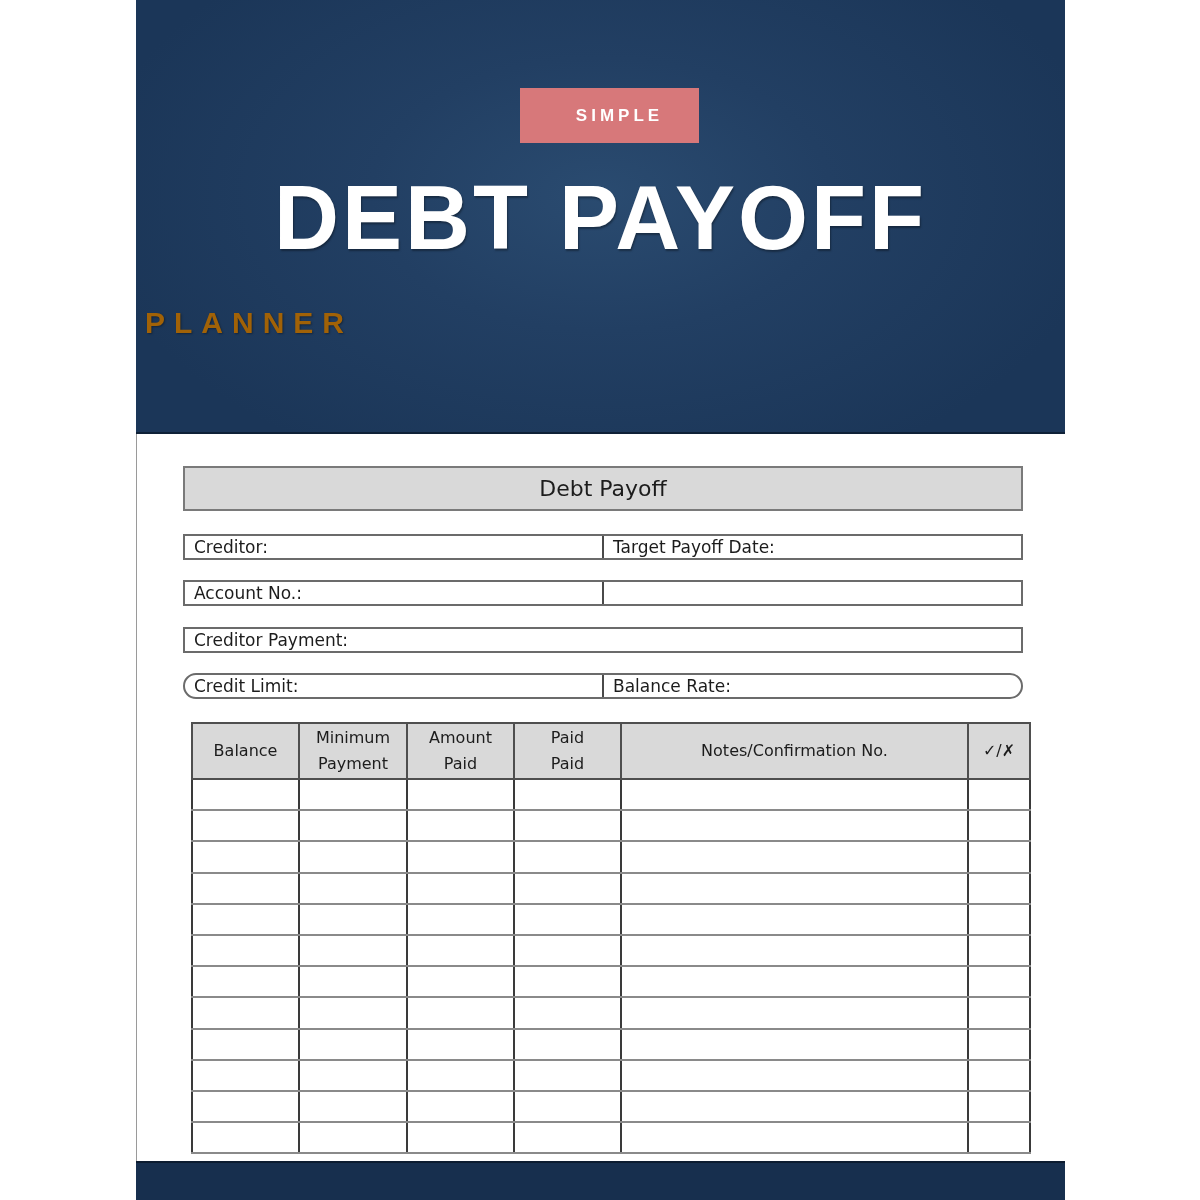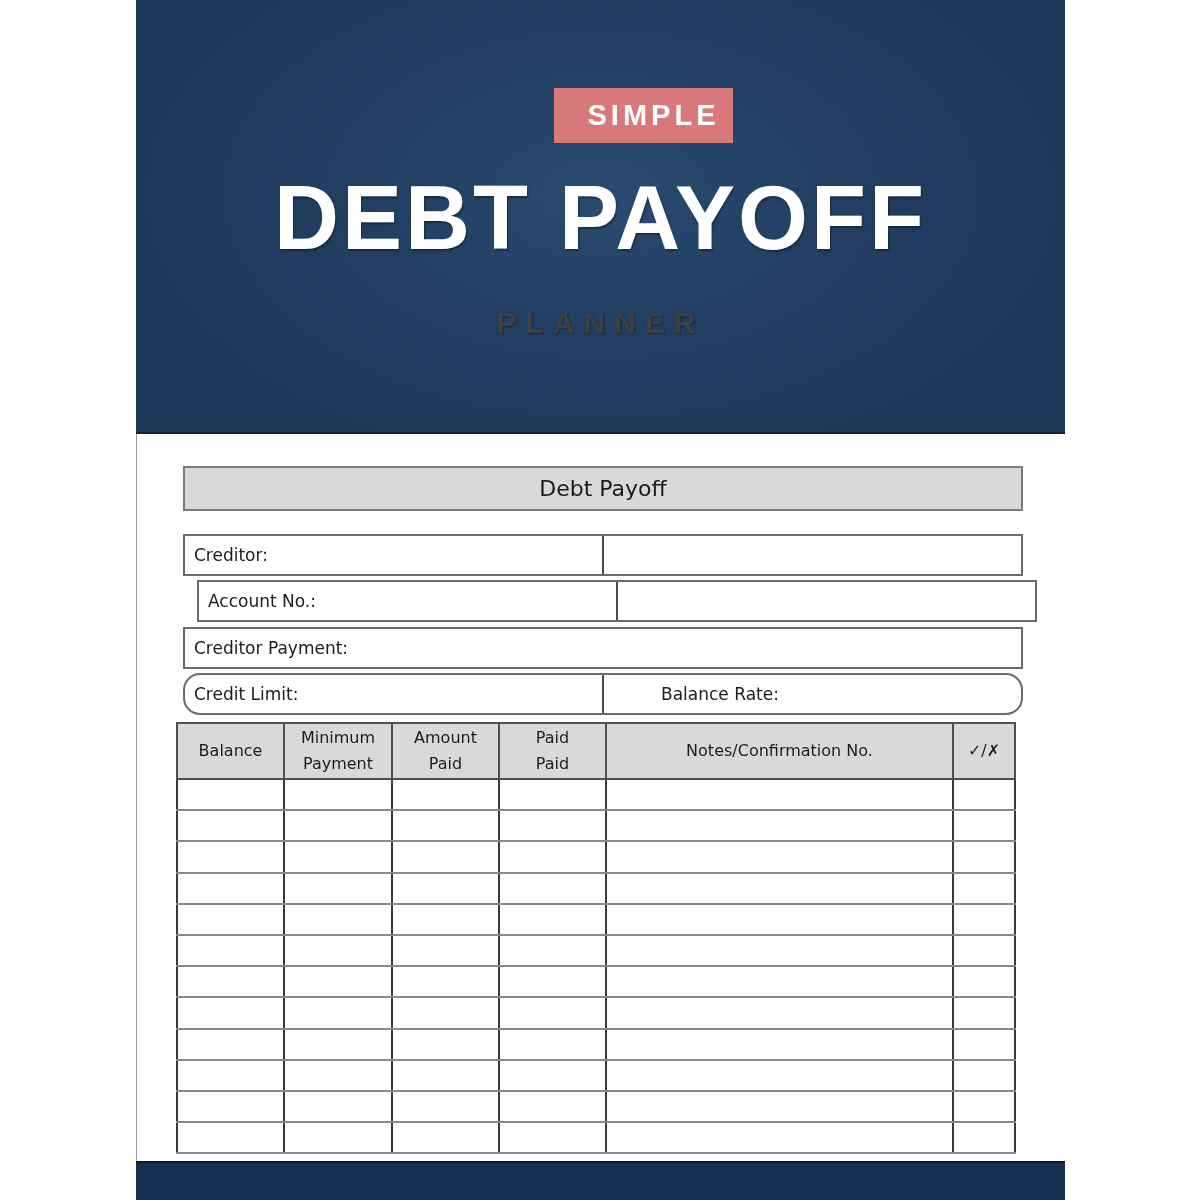--- a/index.html
+++ b/index.html
@@ -36,53 +36,53 @@
     }
     .badge {
       position: absolute;
       left: 520px;
       top: 88px;
       width: 179px;
       height: 55px;
       background: #d7787a;
       color: #ffffff;
       font-weight: bold;
-      font-size: 29px;
+      font-size: 17px;
       letter-spacing: 4px;
       display: flex;
       align-items: center;
       justify-content: center;
       box-sizing: border-box;
       padding-left: 20px;
-      margin-left: 34px;
     }
     .main-title {
       position: absolute;
       left: 136px;
       top: 168px;
       width: 929px;
       text-align: center;
       color: #ffffff;
       font-weight: bold;
       font-size: 90px;
       letter-spacing: 3px;
       line-height: 100px;
       text-shadow: 1px 2px 2px rgba(0,0,0,0.35);
     }
     .subtitle {
       position: absolute;
       left: 136px;
       top: 303px;
       width: 929px;
-      text-align: center;
-      color: #404040;
+      text-align: left;
+      color: #a16207;
       font-weight: bold;
       font-size: 30px;
       letter-spacing: 9px;
       line-height: 40px;
+      padding-left: 9px;
       box-sizing: border-box;
       text-shadow: 1px 1px 2px rgba(0,0,0,0.35);
     }
     .sheet-title {
       position: absolute;
       left: 183px;
       top: 466px;
       width: 840px;
       height: 45px;
       background: #d9d9d9;
@@ -92,47 +92,46 @@
       align-items: center;
       justify-content: center;
       font-family: "DejaVu Sans", sans-serif;
       font-size: 22px;
       color: #1c1c1c;
     }
     .info-row {
       position: absolute;
       left: 183px;
       width: 840px;
-      height: 42px;
+      height: 26px;
       border: 2px solid #6b6b6b;
       box-sizing: border-box;
       display: flex;
       background: #ffffff;
-      gap: 48px;
     }
     .info-cell {
       height: 100%;
       display: flex;
       align-items: center;
       padding-left: 9px;
       box-sizing: border-box;
       font-family: "DejaVu Sans", sans-serif;
       font-size: 17px;
       color: #1c1c1c;
     }
     .info-cell.left {
       width: 419px;
       border-right: 2px solid #4a4a4a;
     }
     .info-cell.right {
       flex: 1;
     }
     .log-table {
       position: absolute;
-      left: 176px;
+      left: 191px;
       top: 722px;
       width: 838px;
       border-collapse: collapse;
       table-layout: fixed;
     }
     .log-table th, .log-table td {
       border: 2px solid #4f4f4f;
       box-sizing: border-box;
       padding: 0;
     }
@@ -178,23 +177,26 @@
 <div class="badge">SIMPLE</div>
 <div class="main-title">DEBT PAYOFF</div>
 <div class="subtitle">PLANNER</div>
 
 <div class="sheet-title">Debt Payoff</div>
 
 <div class="info-row" style="top:534px;">
   <div class="info-cell left">
     <span>Creditor:</span>
   </div>
+  <div class="info-cell right">
+    <span>Target Payoff Date:</span>
+  </div>
 </div>
 
-<div class="info-row" style="top:580px;margin-left:14px;">
+<div class="info-row" style="top:580px;">
   <div class="info-cell left">
     <span>Account No.:</span>
   </div>
 </div>
 
 <div class="info-row" style="top:627px;">
   <div class="info-cell right">
     <span>Creditor Payment:</span>
   </div>
 </div>

